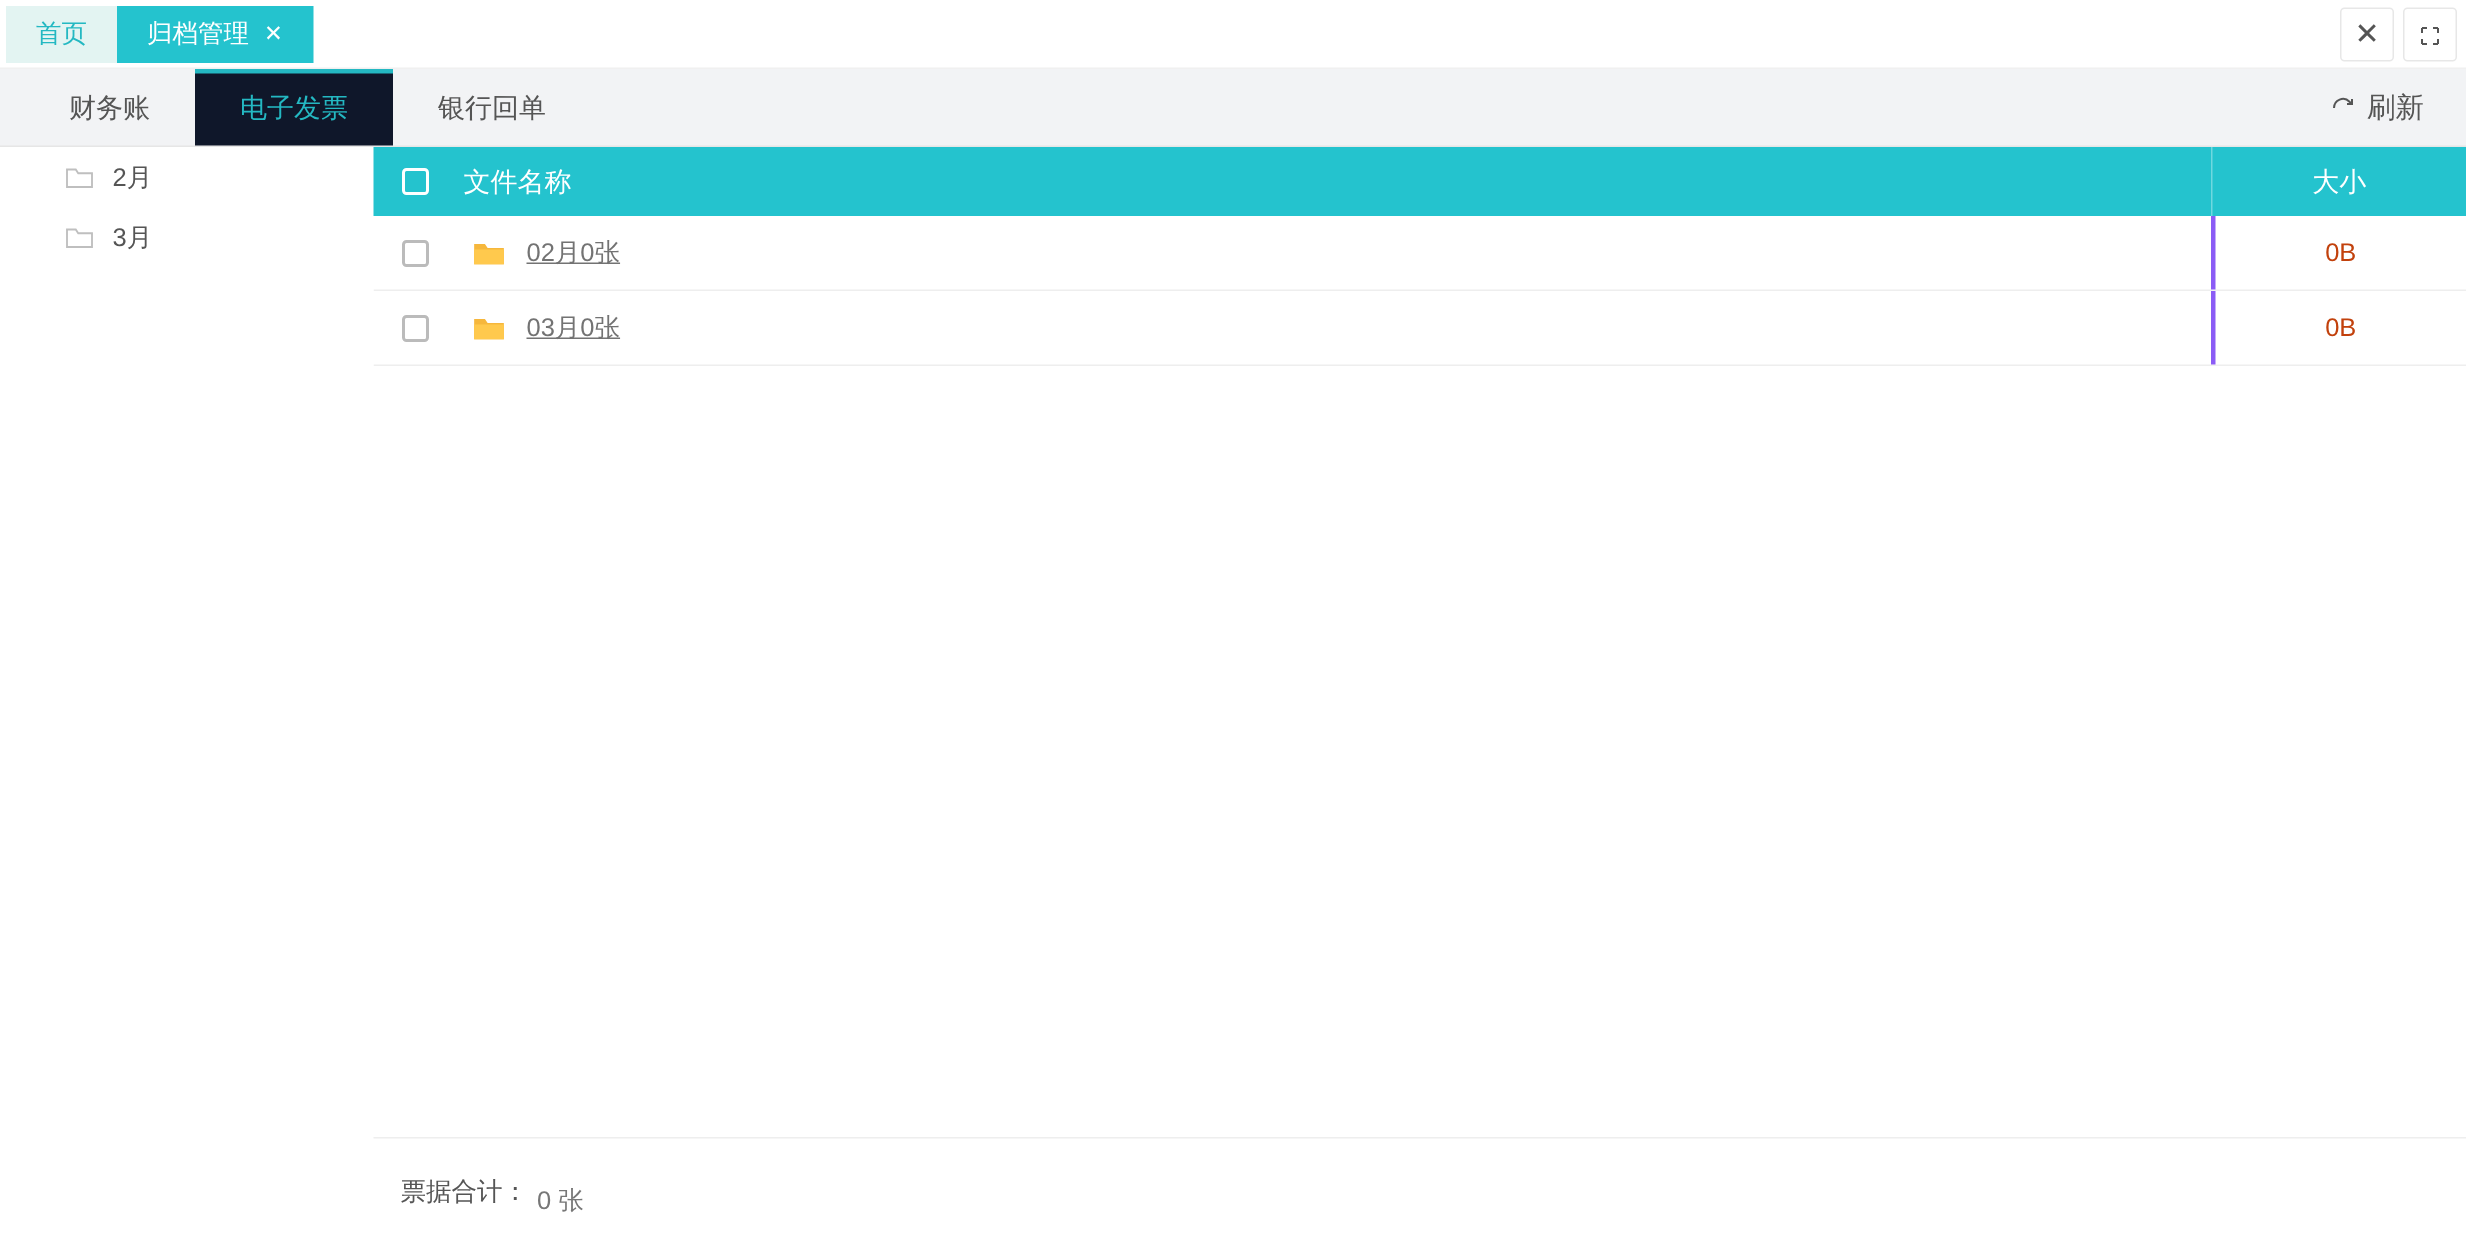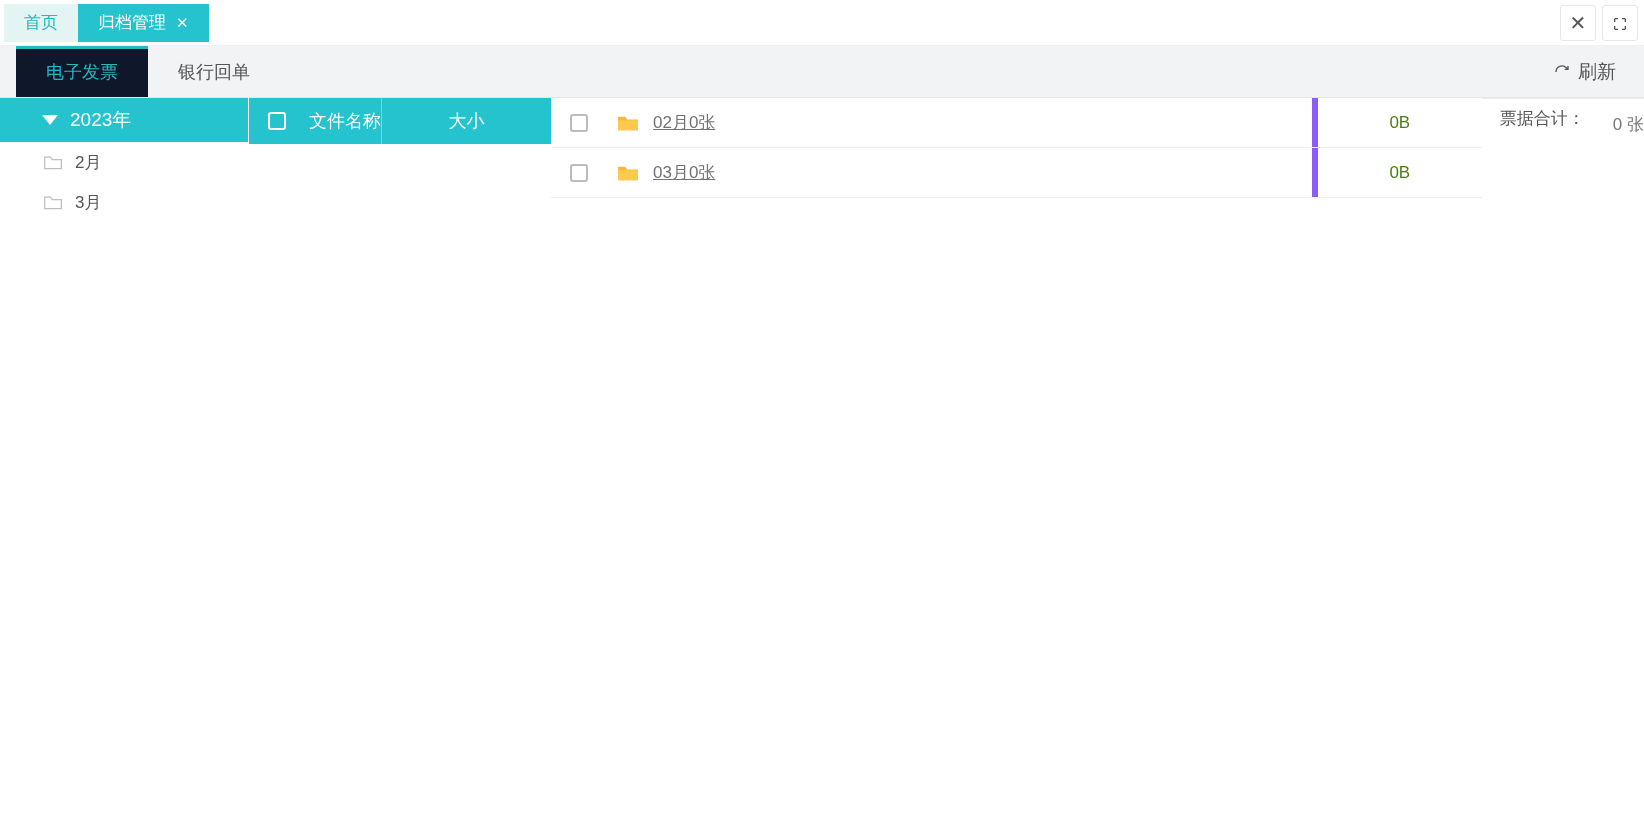--- a/index.html
+++ b/index.html
@@ -141,21 +141,21 @@
     color: #555;
     font-size: 17px;
     cursor: pointer;
   }
   .tree-item svg { width: 20px; height: 18px; stroke: #bfbfbf; fill: none; }
 
   
   .content {
     flex: 1;
     display: flex;
-    flex-direction: row;
+    flex-direction: column;
     border-left: 1px solid transparent;
   }
   .thead {
     display: flex;
     align-items: center;
     height: 46px;
     background: #24c3ce;
     color: #fff;
     font-size: 18px;
   }
@@ -171,36 +171,36 @@
   }
   .trow {
     display: flex;
     align-items: center;
     height: 50px;
     border-bottom: 1px solid #eee;
     color: #444;
     font-size: 17px;
   }
   .trow .chk { border-color: #bbb; }
-  .trow .col-size { border-left: 6px solid #8b5cf6; color:#4d7c0f; }
+  .trow .col-size { border-left: 3px solid #8b5cf6; color:#c2410c; }
   .folder-icon {
     width: 22px; height: 18px; margin-right: 14px; margin-left: 6px;
     display:inline-block;
   }
   .fname { text-decoration: underline; color:#737373; cursor:pointer; }
   .table-body { flex: 1; overflow: auto; background:#fff; }
   .footer {
-    height: 40px;
+    height: 72px;
     display: flex;
     align-items: center;
     padding-left: 18px;
     border-top: 1px solid #eee;
     color: #555;
     font-size: 17px;
-    gap: 28px;
+    gap: 6px;
     background:#fff;
     text-align:right;
   }
   .footer .count { color:#777;margin-top:12px; }
 </style>
 </head>
 <body>
 
 <div class="window-tabs">
   <div class="wtab home">
@@ -214,41 +214,40 @@
     <div class="win-btn">✕</div>
     <div class="win-btn" style="padding-top:2px;">
       <svg viewBox="0 0 24 24" width="16" height="16" fill="none" stroke="currentColor" stroke-width="2">
         <path d="M4 4h5M4 4v5M20 4h-5M20 4v5M4 20h5M4 20v-5M20 20h-5M20 20v-5"></path>
       </svg>
     </div>
   </div>
 </div>
 
 <div class="sub-tabs-row">
+  <div class="sub-tab">
+    <span>财务账</span>
+  </div>
   <div class="sub-tab active">
     <span>电子发票</span>
   </div>
   <div class="sub-tab">
     <span>银行回单</span>
   </div>
   <div class="refresh">
     <svg viewBox="0 0 24 24" fill="none" stroke="currentColor" stroke-width="2">
       <path d="M3 12a9 9 0 0 1 15.5-6.3L21 8M21 3v5h-5"></path>
     </svg>
     <span>刷新</span>
   </div>
 </div>
 
 <div class="body">
 
   <div class="tree">
-    <div class="tree-year">
-      <span class="caret"></span>
-      <span>2023年</span>
-    </div>
     <div class="tree-item">
       <svg viewBox="0 0 24 20">
         <path d="M2 4h7l2 3h11v11H2z" stroke-width="1.5"></path>
       </svg>
       <span>2月</span>
     </div>
     <div class="tree-item">
       <svg viewBox="0 0 24 20">
         <path d="M2 4h7l2 3h11v11H2z" stroke-width="1.5"></path>
       </svg>

